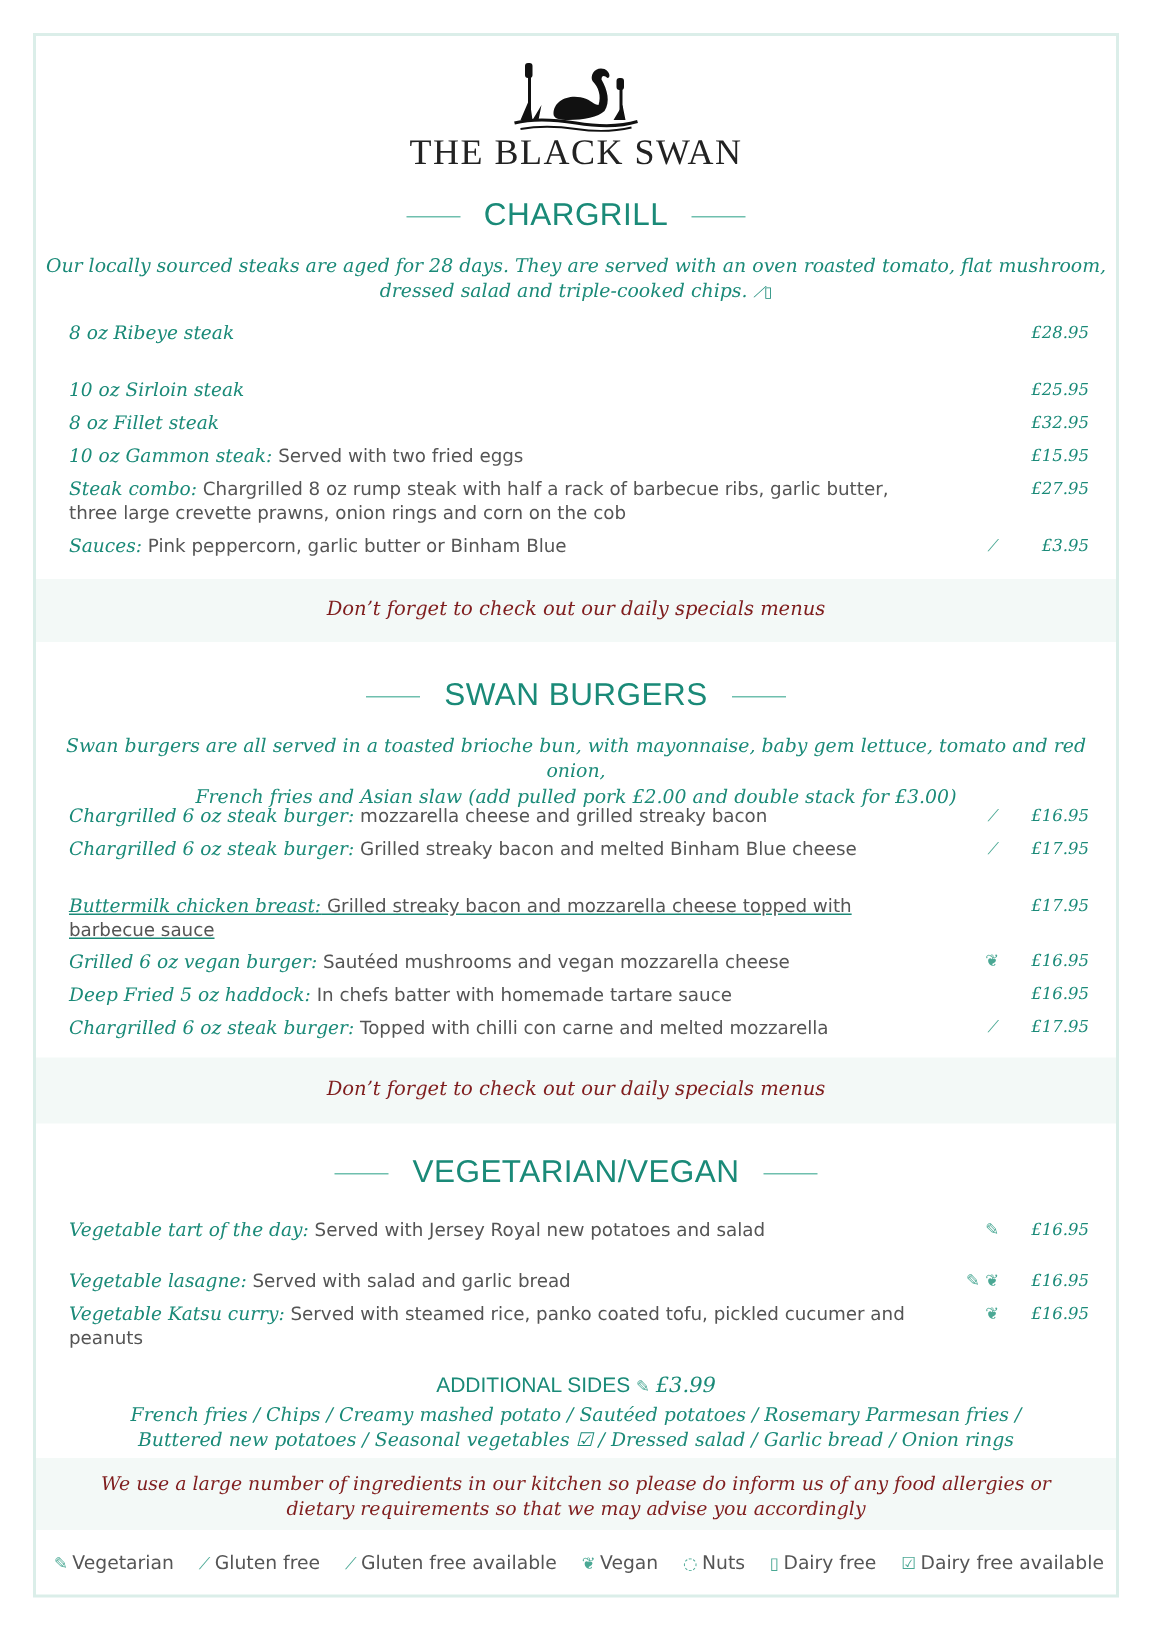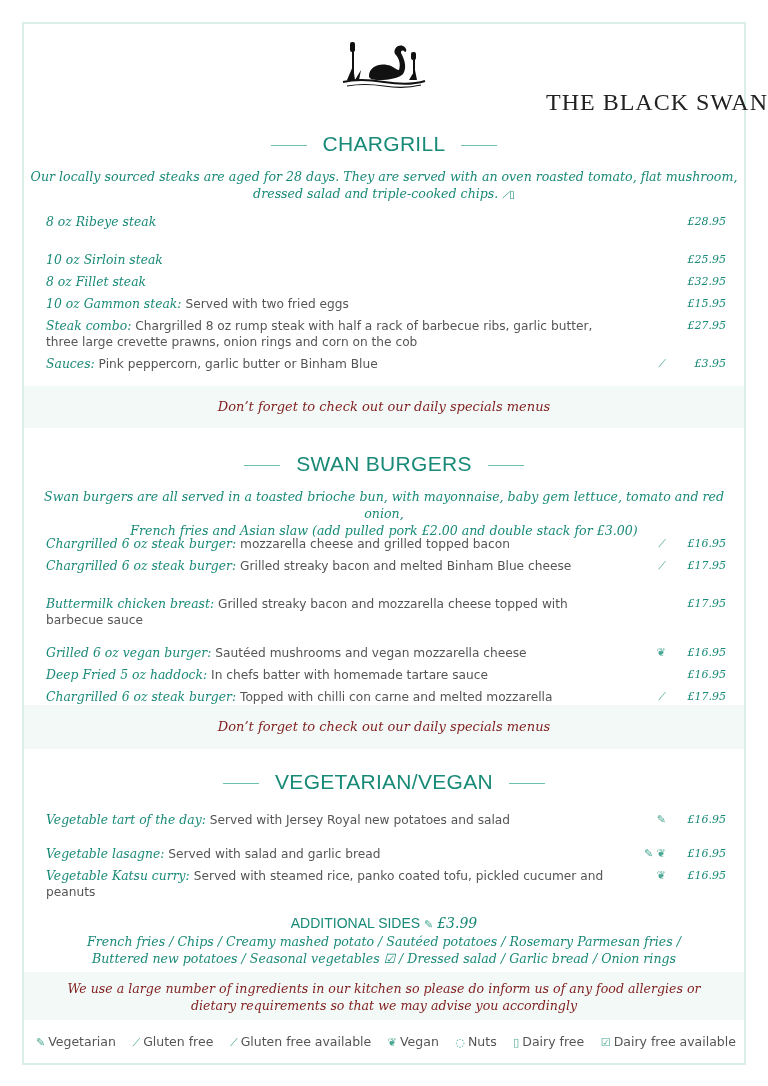--- a/index.html
+++ b/index.html
@@ -2,21 +2,21 @@
 <html><head>
   <meta charset="utf-8">
   <style>
     * { box-sizing: border-box; margin: 0; padding: 0; }
     html, body { width: 768px; height: 1086px; background: #ffffff; overflow: hidden; }
     body { position: relative; font-family: "DejaVu Serif", serif; color: #1a8a78; }
     .frame {
       position: absolute; left: 22px; top: 22px; width: 724px; height: 1043px;
       border: 2px solid #dbeee9; background: #ffffff;
     }
-    .logo { position: absolute; left: 0; top: 40px; width: 768px; text-align: right; }
+    .logo { position: absolute; left: 0; top: 40px; width: 768px; text-align: center; }
     .logo svg { display: block; margin: 0 auto; }
     .logo-text {
       font-family: "Liberation Serif", serif; color: #222;
       font-size: 24px; letter-spacing: 1px; line-height: 24px; margin-top: 2px;
     }
     .section-title {
       position: absolute; left: 0; width: 768px; text-align: center;
       font-family: "Liberation Sans", sans-serif; font-size: 21px; color: #1a8a78;
       letter-spacing: 0.3px; line-height: 24px;
     }
@@ -129,30 +129,30 @@
 <div class="section-title" style="top:452px;">
   <span class="dash"></span><span>SWAN BURGERS</span><span class="dash"></span>
 </div>
 <div class="intro" style="top:488px;">
   <div>Swan burgers are all served in a toasted brioche bun, with mayonnaise, baby gem lettuce, tomato and red onion,</div>
   <div>French fries and Asian slaw (add pulled pork £2.00 and double stack for £3.00)</div>
 </div>
 
 <div class="items" id="burgers-items" style="top:536px;">
     <div class="item" style="margin-bottom: 6px;">
-      <span class="text"><span class="name">Chargrilled 6 oz steak burger:</span><span class="desc"> mozzarella cheese and grilled topped bacon</span></span>
+      <span class="text"><span class="name">Chargrilled 6 oz steak burger:</span><span class="desc"> mozzarella cheese and grilled streaky bacon</span></span>
       <span class="icons"><span>⟋ </span></span>
       <span class="price">£16.95</span>
     </div>
     <div class="item" style="margin-bottom: 22px;">
       <span class="text"><span class="name">Chargrilled 6 oz steak burger:</span><span class="desc"> Grilled streaky bacon and melted Binham Blue cheese</span></span>
       <span class="icons"><span>⟋ </span></span>
       <span class="price">£17.95</span>
     </div>
-    <div class="item" style="margin-bottom: 17px;">
+    <div class="item" style="margin-bottom: 5px; text-decoration: underline;">
       <span class="text"><span class="name">Buttermilk chicken breast:</span><span class="desc"> Grilled streaky bacon and mozzarella cheese topped with barbecue sauce</span></span>
       <span class="price">£17.95</span>
     </div>
     <div class="item" style="margin-bottom: 6px;">
       <span class="text"><span class="name">Grilled 6 oz vegan burger:</span><span class="desc"> Sautéed mushrooms and vegan mozzarella cheese</span></span>
       <span class="icons"><span>❦ </span></span>
       <span class="price">£16.95</span>
     </div>
     <div class="item" style="margin-bottom: 6px;">
       <span class="text"><span class="name">Deep Fried 5 oz haddock:</span><span class="desc"> In chefs batter with homemade tartare sauce</span></span>

